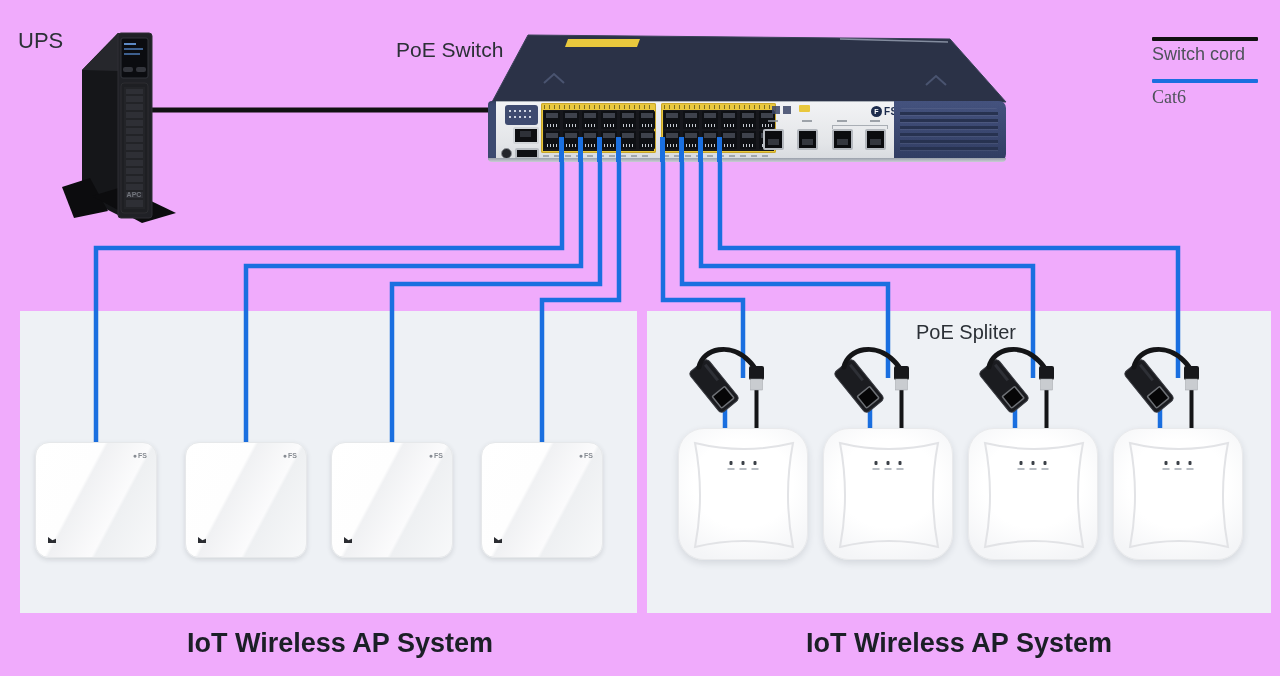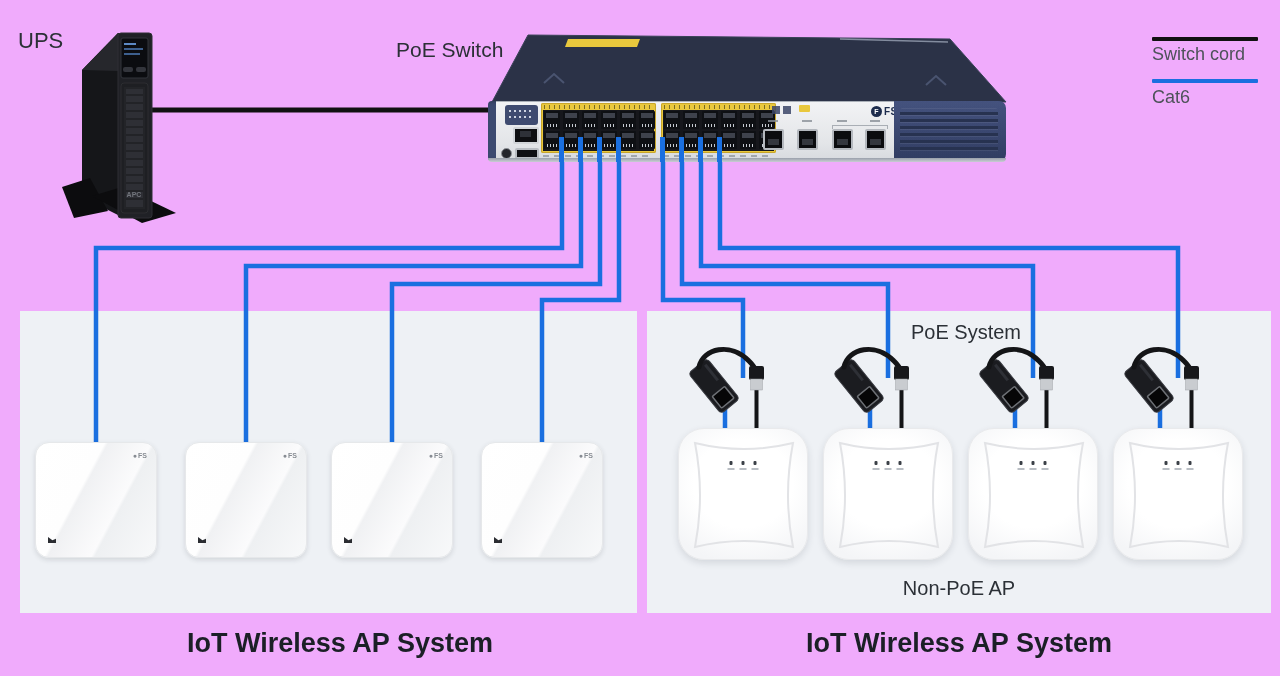--- a/index.html
+++ b/index.html
@@ -26,21 +26,21 @@
          text-align:center;z-index:6;}
   .title.l{left:30px;width:620px;}
   .title.r{left:647px;width:624px;}
 
   
   .legend-line{position:absolute;left:1152px;width:106px;height:4px;z-index:6;border-radius:1px;}
   .legend-line.power{top:37px;}
   .legend-line.cat6{top:79px;}
   .legend-text{position:absolute;left:1152px;font-size:18px;color:#4d5259;z-index:6;}
   .legend-text.power{top:44px;}
-  .legend-text.cat6{top:87px;}
+  .legend-text.cat6{top:87px;font-family:Liberation Serif, serif;}
 
   
   .ups{position:absolute;left:60px;top:25px;width:190px;height:215px;z-index:4;}
 
   
   .switch{position:absolute;left:488px;top:31px;width:520px;height:132px;z-index:4;}
   .sw-top{position:absolute;left:0;top:0;width:520px;height:72px;}
   .sw-front{position:absolute;left:0;top:70px;width:518px;height:60px;}
   .sw-left-edge{position:absolute;left:0;top:0;width:18px;height:60px;background:#3c4a70;
                 border-radius:4px 0 0 4px;box-shadow:inset -3px 0 4px rgba(0,0,0,.35);}
@@ -345,18 +345,17 @@
     <svg width="130" height="132" viewBox="0 0 130 132">
         <path d="M16,14 Q65,26 114,14 Q104,66 114,118 Q65,106 16,118 Q26,66 16,14 Z" fill="none" stroke="#e2e3e6" stroke-width="2"></path>
       </svg>
     <div class="ap-leds">
         <i></i>
         <i></i>
         <i></i>
       </div>
   </div>
 
-  <div class="lbl lbl-splitter">PoE System</div>
-  <div class="lbl lbl-ap r">Non-PoE AP</div>
+  <div class="lbl lbl-splitter">PoE Spliter</div>
   <div class="title l">IoT Wireless AP System</div>
   <div class="title r">IoT Wireless AP System</div>
 
 </div>
 
 </body></html>

